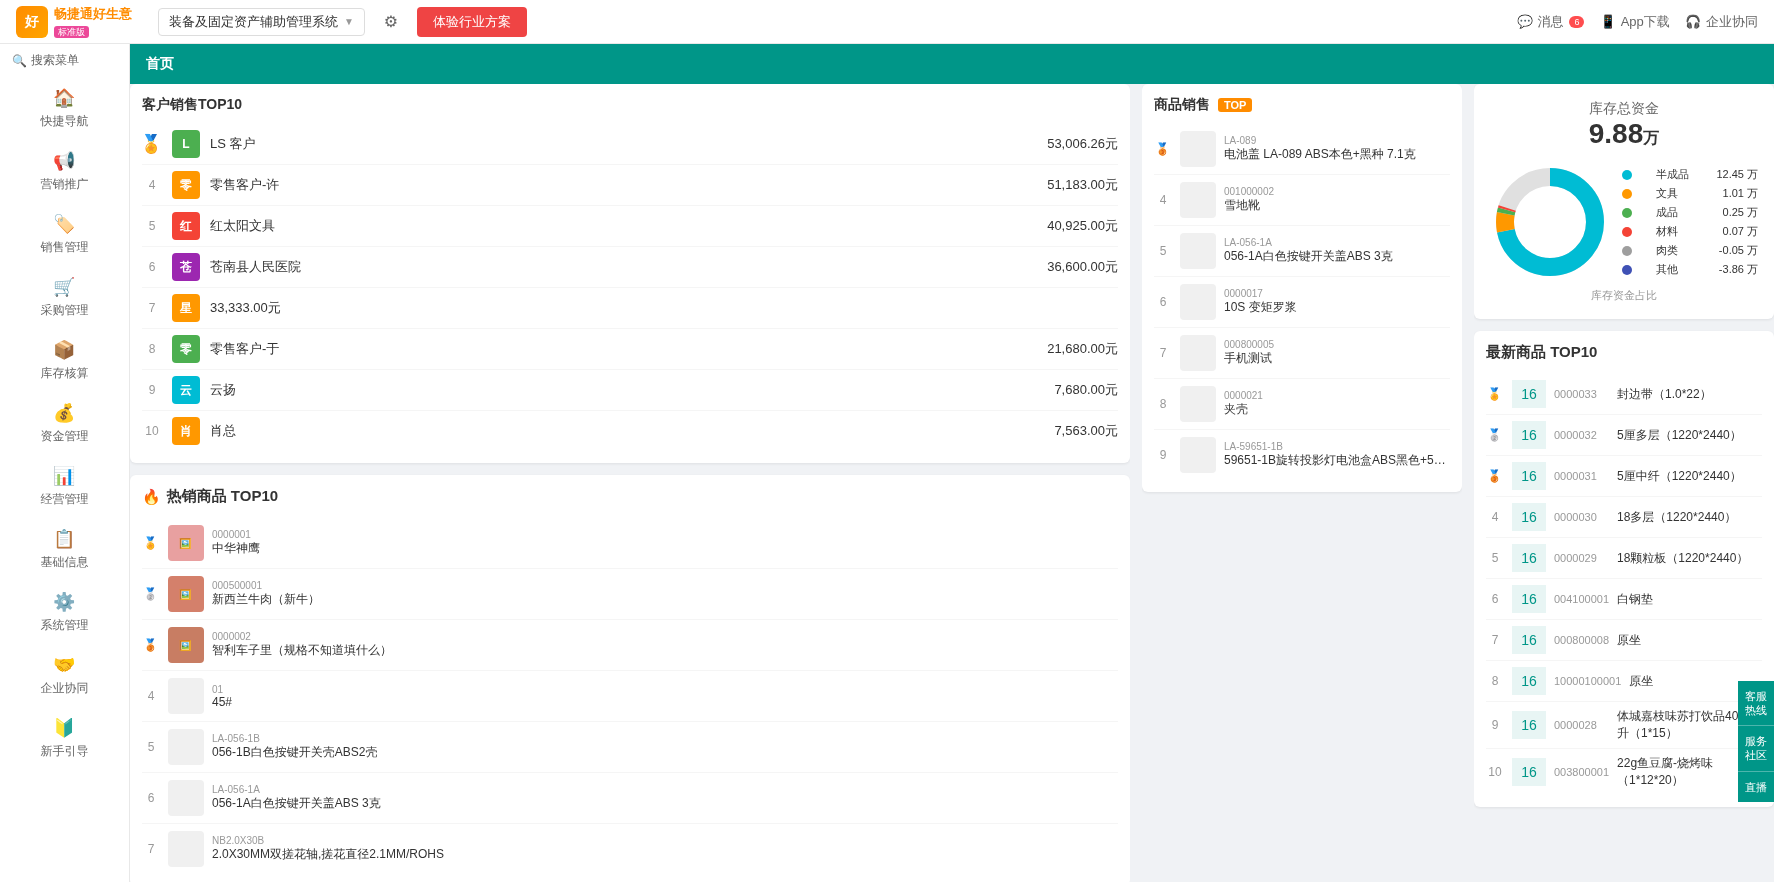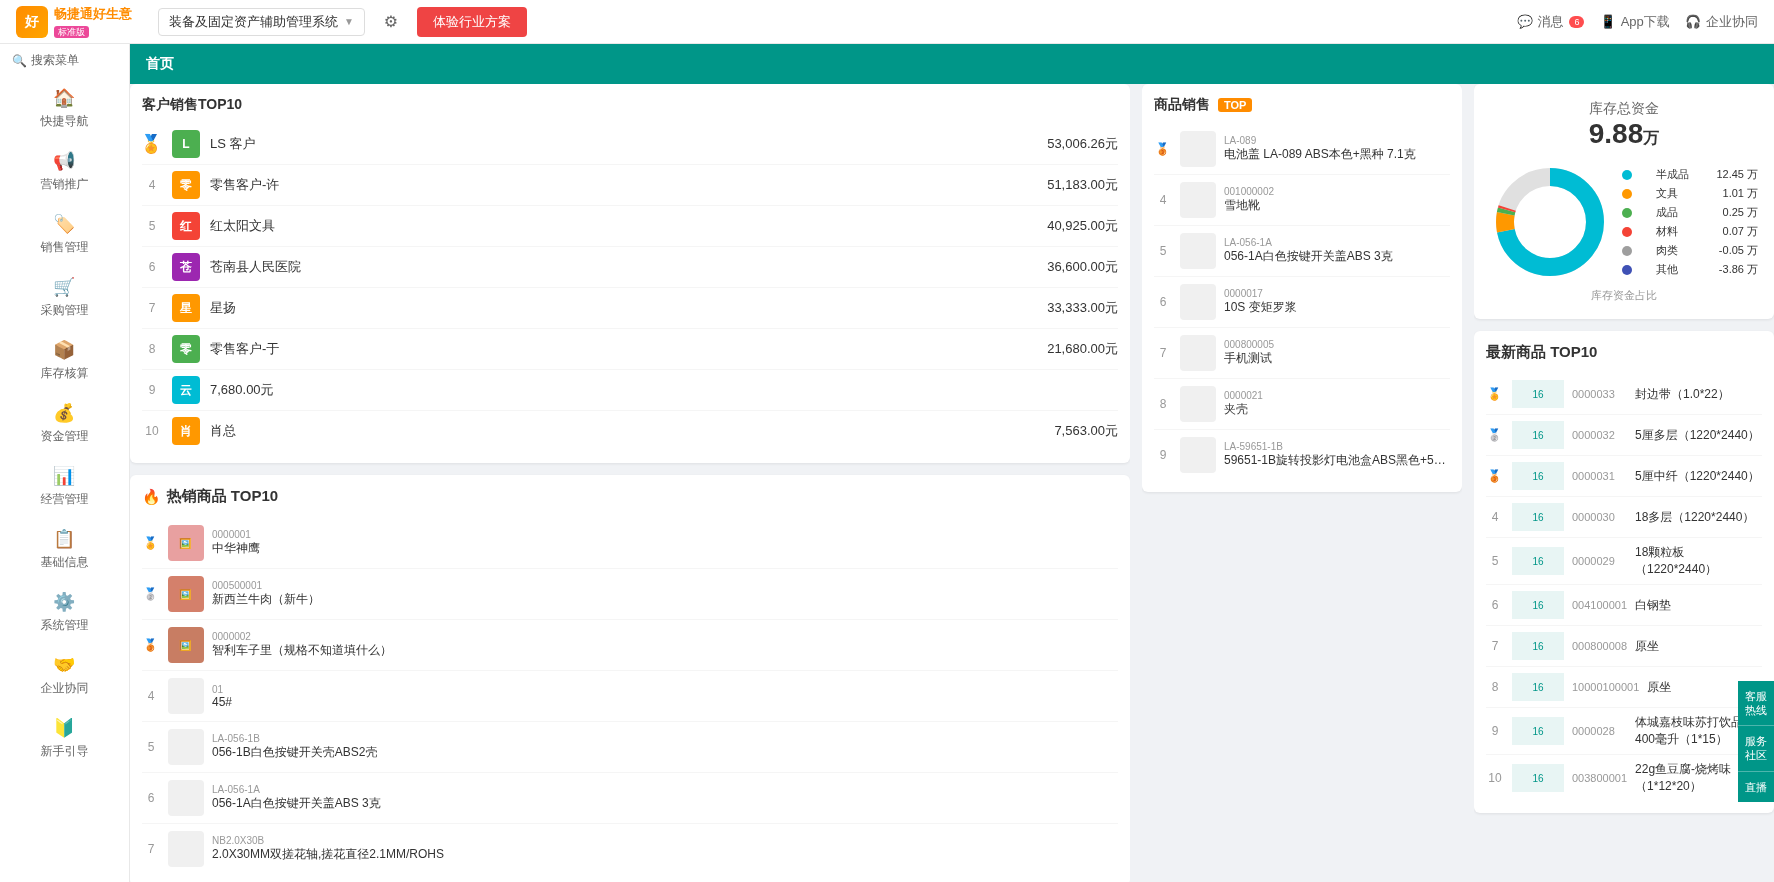--- a/index.html
+++ b/index.html
@@ -75,21 +75,21 @@
     .legend-dot { width: 10px; height: 10px; border-radius: 50%; flex-shrink: 0; }
     .legend-label { flex: 1; color: #333; }
     .legend-value { color: #333; font-weight: 500; }
     .inventory-ratio-label { font-size: 11px; color: #999; text-align: center; margin-top: 6px; }
 
     
     .new-products-card { background: white; border-radius: 6px; padding: 12px; box-shadow: 0 1px 3px rgba(0,0,0,0.08); }
     .new-product-row { display: flex; align-items: center; padding: 6px 0; border-bottom: 1px solid #f5f5f5; gap: 8px; }
     .new-product-row:last-child { border-bottom: none; }
     .np-rank { width: 18px; text-align: center; color: #999; font-size: 12px; }
-    .np-icon { width: 52px; height: 28px; border-radius: 0; background: #e8f5f4; display: flex; align-items: center; justify-content: center; font-size: 10px; color: #009688; flex-shrink: 0; }
+    .np-icon { width: 34px; height: 28px; border-radius: 0; background: #e8f5f4; display: flex; align-items: center; justify-content: center; font-size: 14px; color: #009688; flex-shrink: 0; }
     .np-code { font-size: 11px; color: #999; min-width: 55px; }
     .np-name { font-size: 12px; color: #333; flex: 1; }
 
     
     ::-webkit-scrollbar { width: 4px; }
     ::-webkit-scrollbar-track { background: #f1f1f1; }
     ::-webkit-scrollbar-thumb { background: #ccc; border-radius: 2px; }
 
     
     .float-btns { position: fixed; right: 0; bottom: 80px; display: flex; flex-direction: column; gap: 0; z-index: 100; }
@@ -224,34 +224,34 @@
             <div class="ranking-row">
               <div class="rank-num">6</div>
               <div class="customer-avatar" style="background:#9c27b0;">苍</div>
               <div class="customer-name">苍南县人民医院</div>
               <div class="customer-amount">36,600.00元</div>
             </div>
 
             <div class="ranking-row">
               <div class="rank-num">7</div>
               <div class="customer-avatar" style="background:#ff9800;">星</div>
-              <div class="customer-name">星扬</div>
               <div class="customer-amount">33,333.00元</div>
             </div>
 
             <div class="ranking-row">
               <div class="rank-num">8</div>
               <div class="customer-avatar" style="background:#4caf50;">零</div>
               <div class="customer-name">零售客户-于</div>
               <div class="customer-amount">21,680.00元</div>
             </div>
 
             <div class="ranking-row">
               <div class="rank-num">9</div>
               <div class="customer-avatar" style="background:#00bcd4;">云</div>
+              <div class="customer-name">云扬</div>
               <div class="customer-amount">7,680.00元</div>
             </div>
 
             <div class="ranking-row">
               <div class="rank-num">10</div>
               <div class="customer-avatar" style="background:#ff9800;">肖</div>
               <div class="customer-name">肖总</div>
               <div class="customer-amount">7,563.00元</div>
             </div>
 

